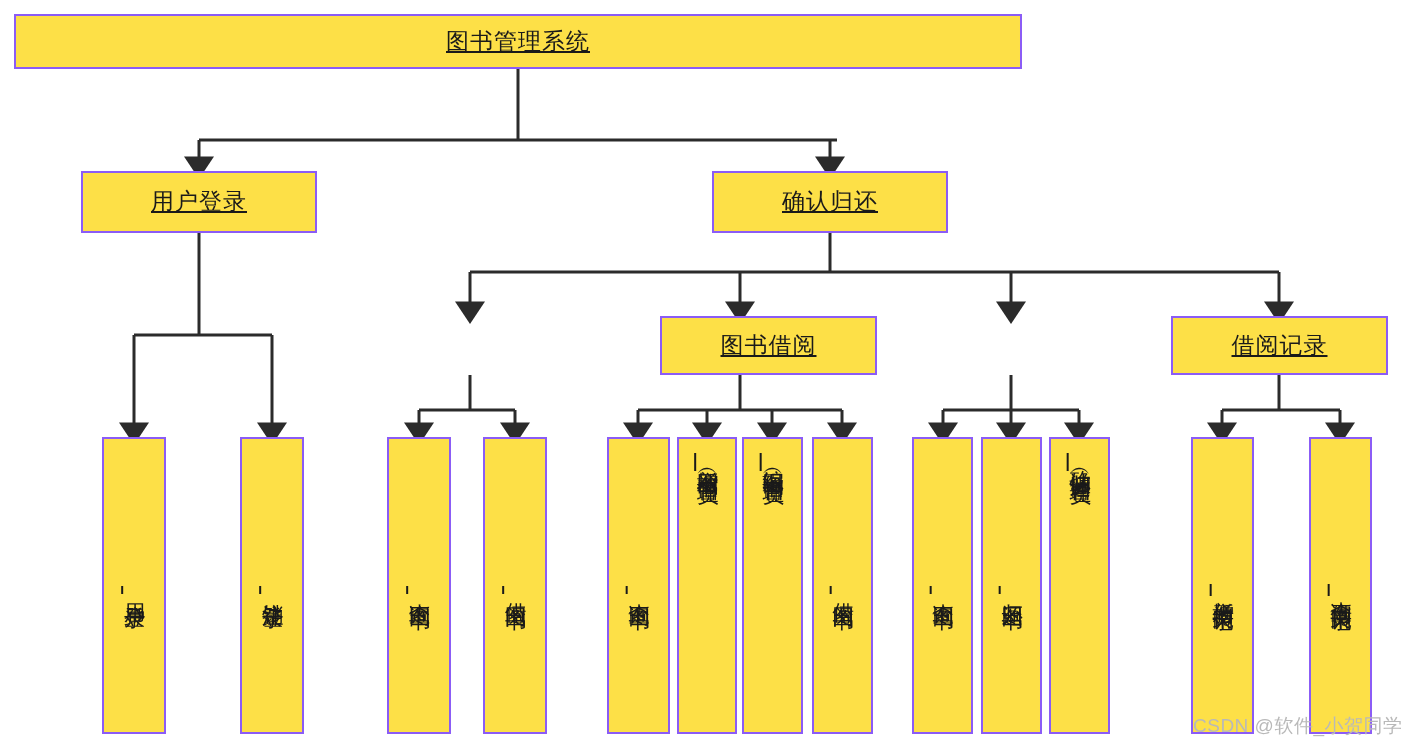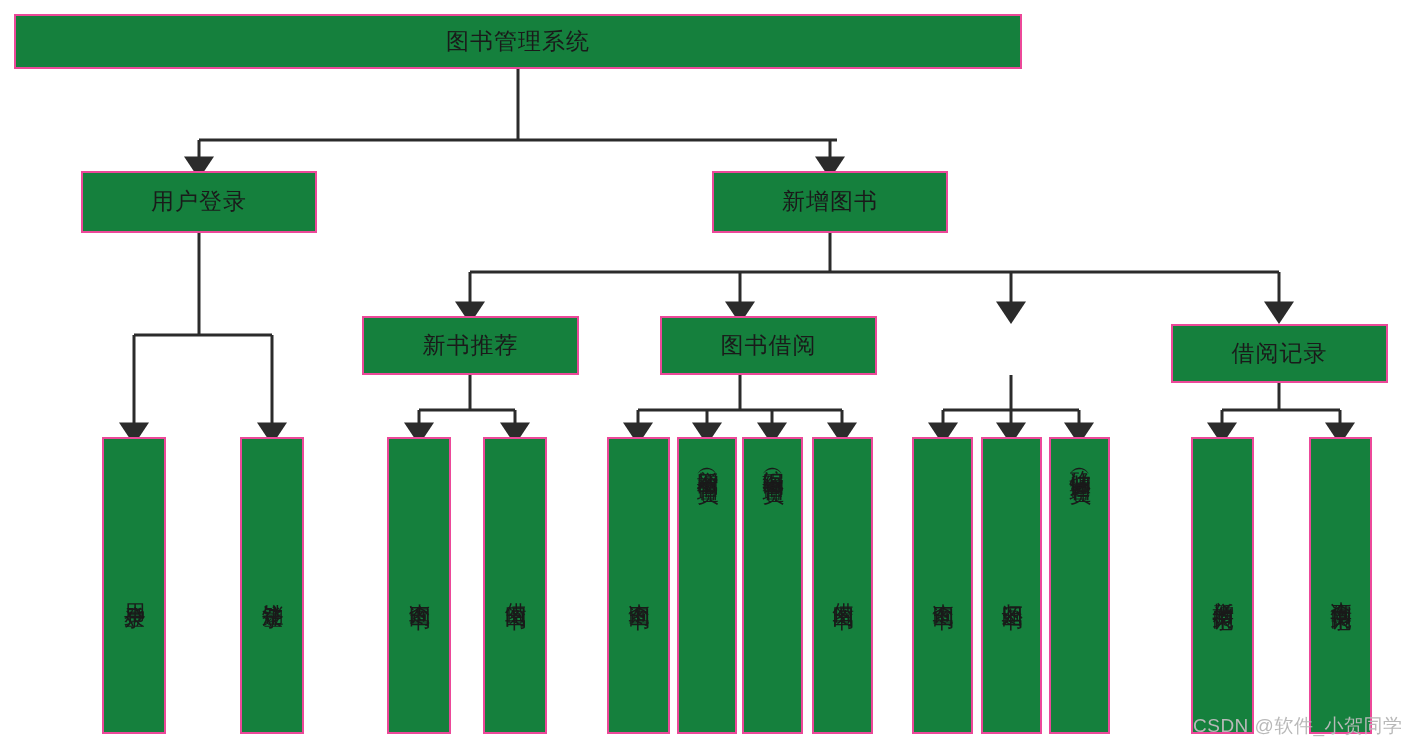--- a/index.html
+++ b/index.html
@@ -22,27 +22,28 @@
     position: absolute;
     left: 0;
     top: 0;
     width: 1405px;
     height: 747px;
     pointer-events: none;
   }
   .node {
     position: absolute;
     box-sizing: border-box;
-    background: #15803d;
-    border: 2px solid #ec4899;
+    background: #fde047;
+    border: 2px solid #8b5cf6;
     display: flex;
     align-items: center;
     justify-content: center;
     color: #1a1a1a;
     z-index: 2;
+    text-decoration: underline;
   }
   .node.horiz {
     font-size: 23px;
     letter-spacing: 1px;
     line-height: 1.1;
   }
   .node.leaf {
     font-size: 21.5px;
     align-items: center;
     justify-content: flex-start;
@@ -136,30 +137,27 @@
   </svg>
 
   <div class="node horiz" style="left:14px; top:14px; width:1008px; height:55px;">
     <span>图书管理系统</span>
   </div>
 
   <div class="node horiz" style="left:81px; top:171px; width:236px; height:62px;">
     <span>用户登录</span>
   </div>
   <div class="node horiz" style="left:712px; top:171px; width:236px; height:62px;">
-    <span>新增图书</span>
-  </div>
-
-  <div class="node horiz" style="left:362px; top:316px; width:217px; height:59px;">
-    <span>新书推荐</span>
-  </div>
+    <span>确认归还</span>
+  </div>
+
   <div class="node horiz" style="left:660px; top:316px; width:217px; height:59px;">
     <span>图书借阅</span>
   </div>
-  <div class="node horiz" style="left:1171px; top:316px; width:217px; height:59px;margin-top:8px;">
+  <div class="node horiz" style="left:1171px; top:316px; width:217px; height:59px;">
     <span>借阅记录</span>
   </div>
 
   <div class="node leaf mid" style="left:102px; top:437px; width:64px; height:297px;">
     <span class="vwrap">
       <span class="vtext">用户登录</span>
     </span>
   </div>
   <div class="node leaf mid" style="left:240px; top:437px; width:64px; height:297px;">
     <span class="vwrap">

